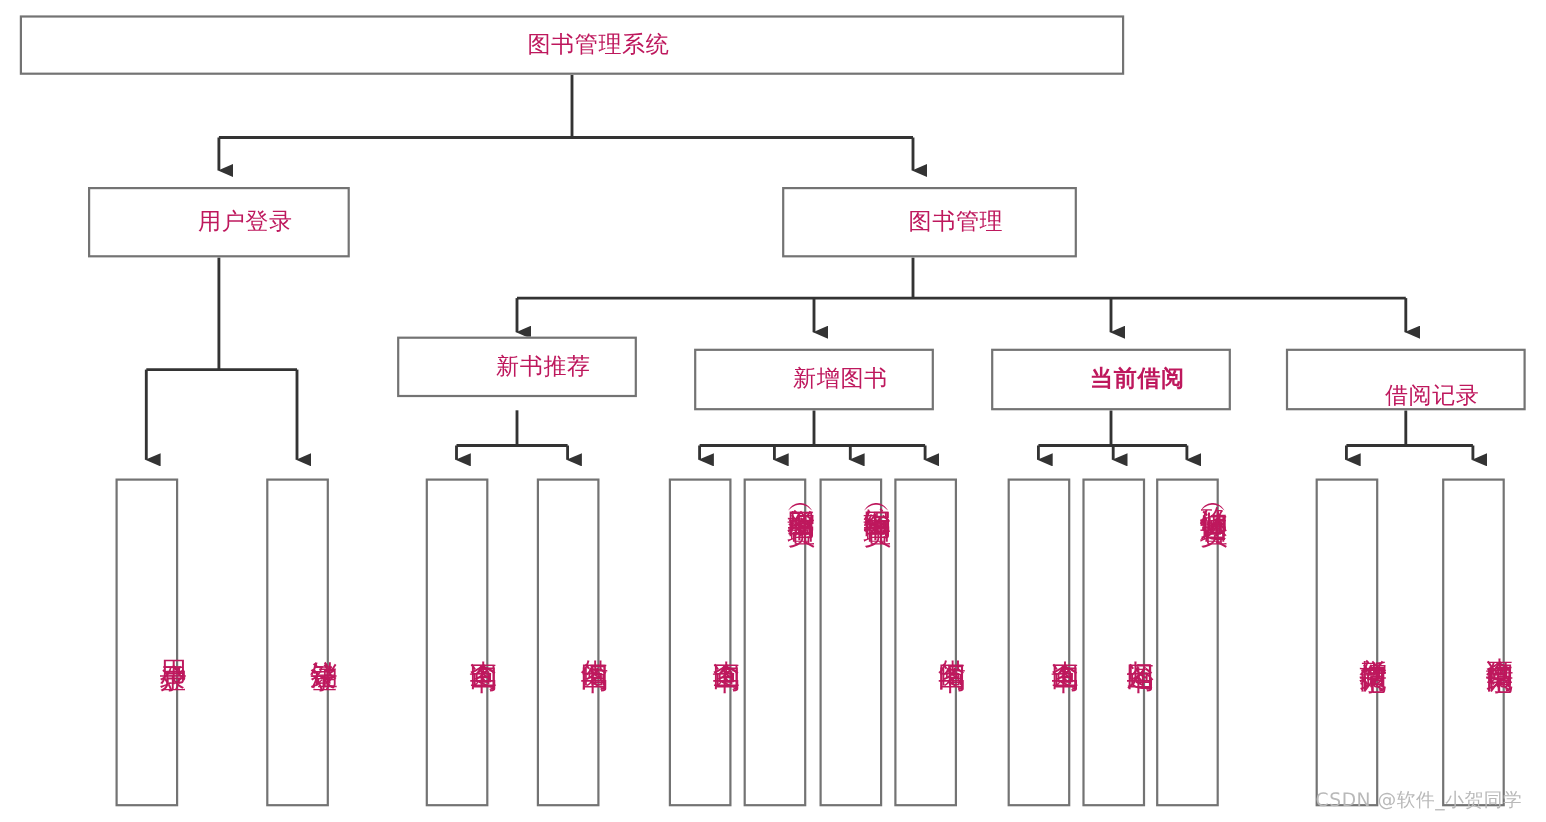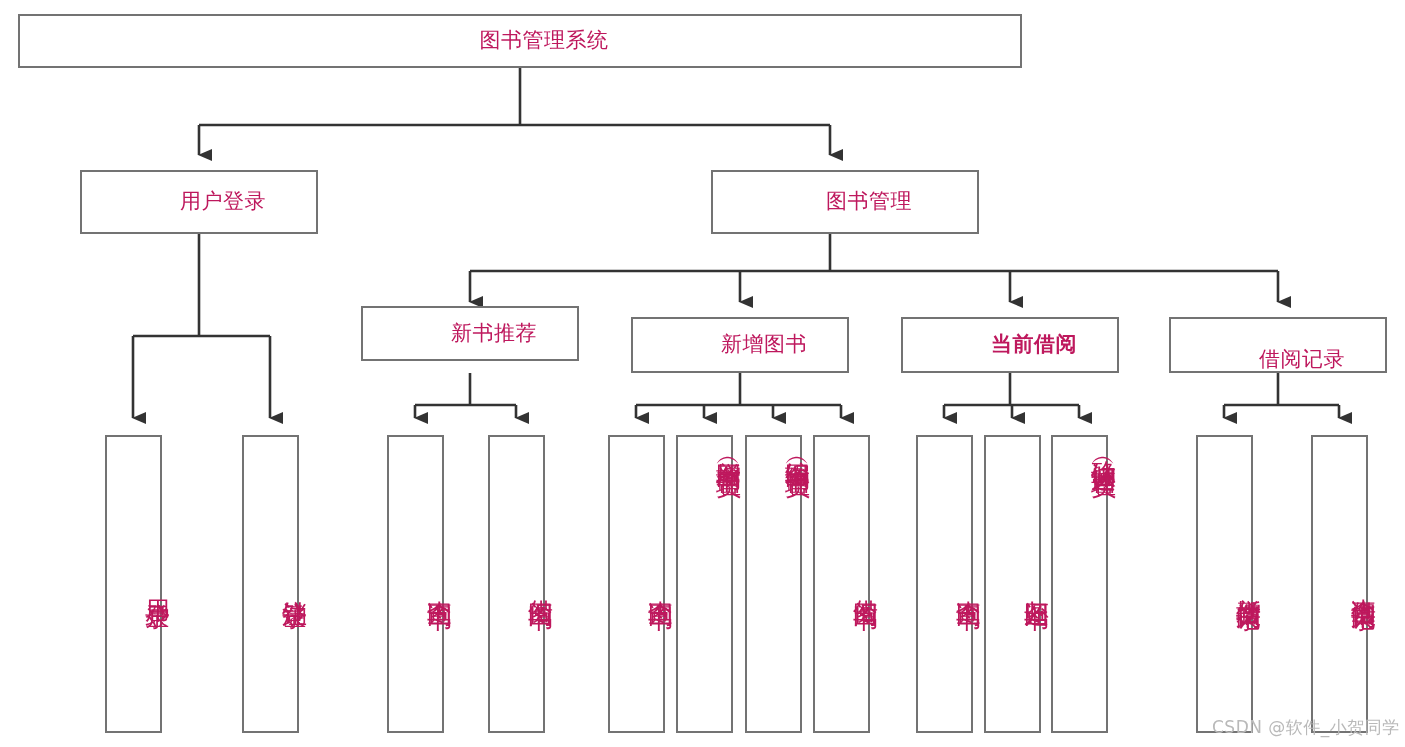--- a/index.html
+++ b/index.html
@@ -188,15 +188,15 @@
     <span class="label">确认归还（管理员）</span>
   </div>
 
   <div class="node vert mid" style="left:1196px; top:435px; width:57px; height:298px;">
     <span class="label">新增借阅记录</span>
   </div>
   <div class="node vert mid" style="left:1311px; top:435px; width:57px; height:298px;">
     <span class="label">查询借阅记录</span>
   </div>
 
-  <div class="watermark" style="left:1196px; top:716px;padding-left:16px;">CSDN @软件_小贺同学</div>
+  <div class="watermark" style="left:1196px; top:716px;">CSDN @软件_小贺同学</div>
 
 </div>
 
 </body></html>

